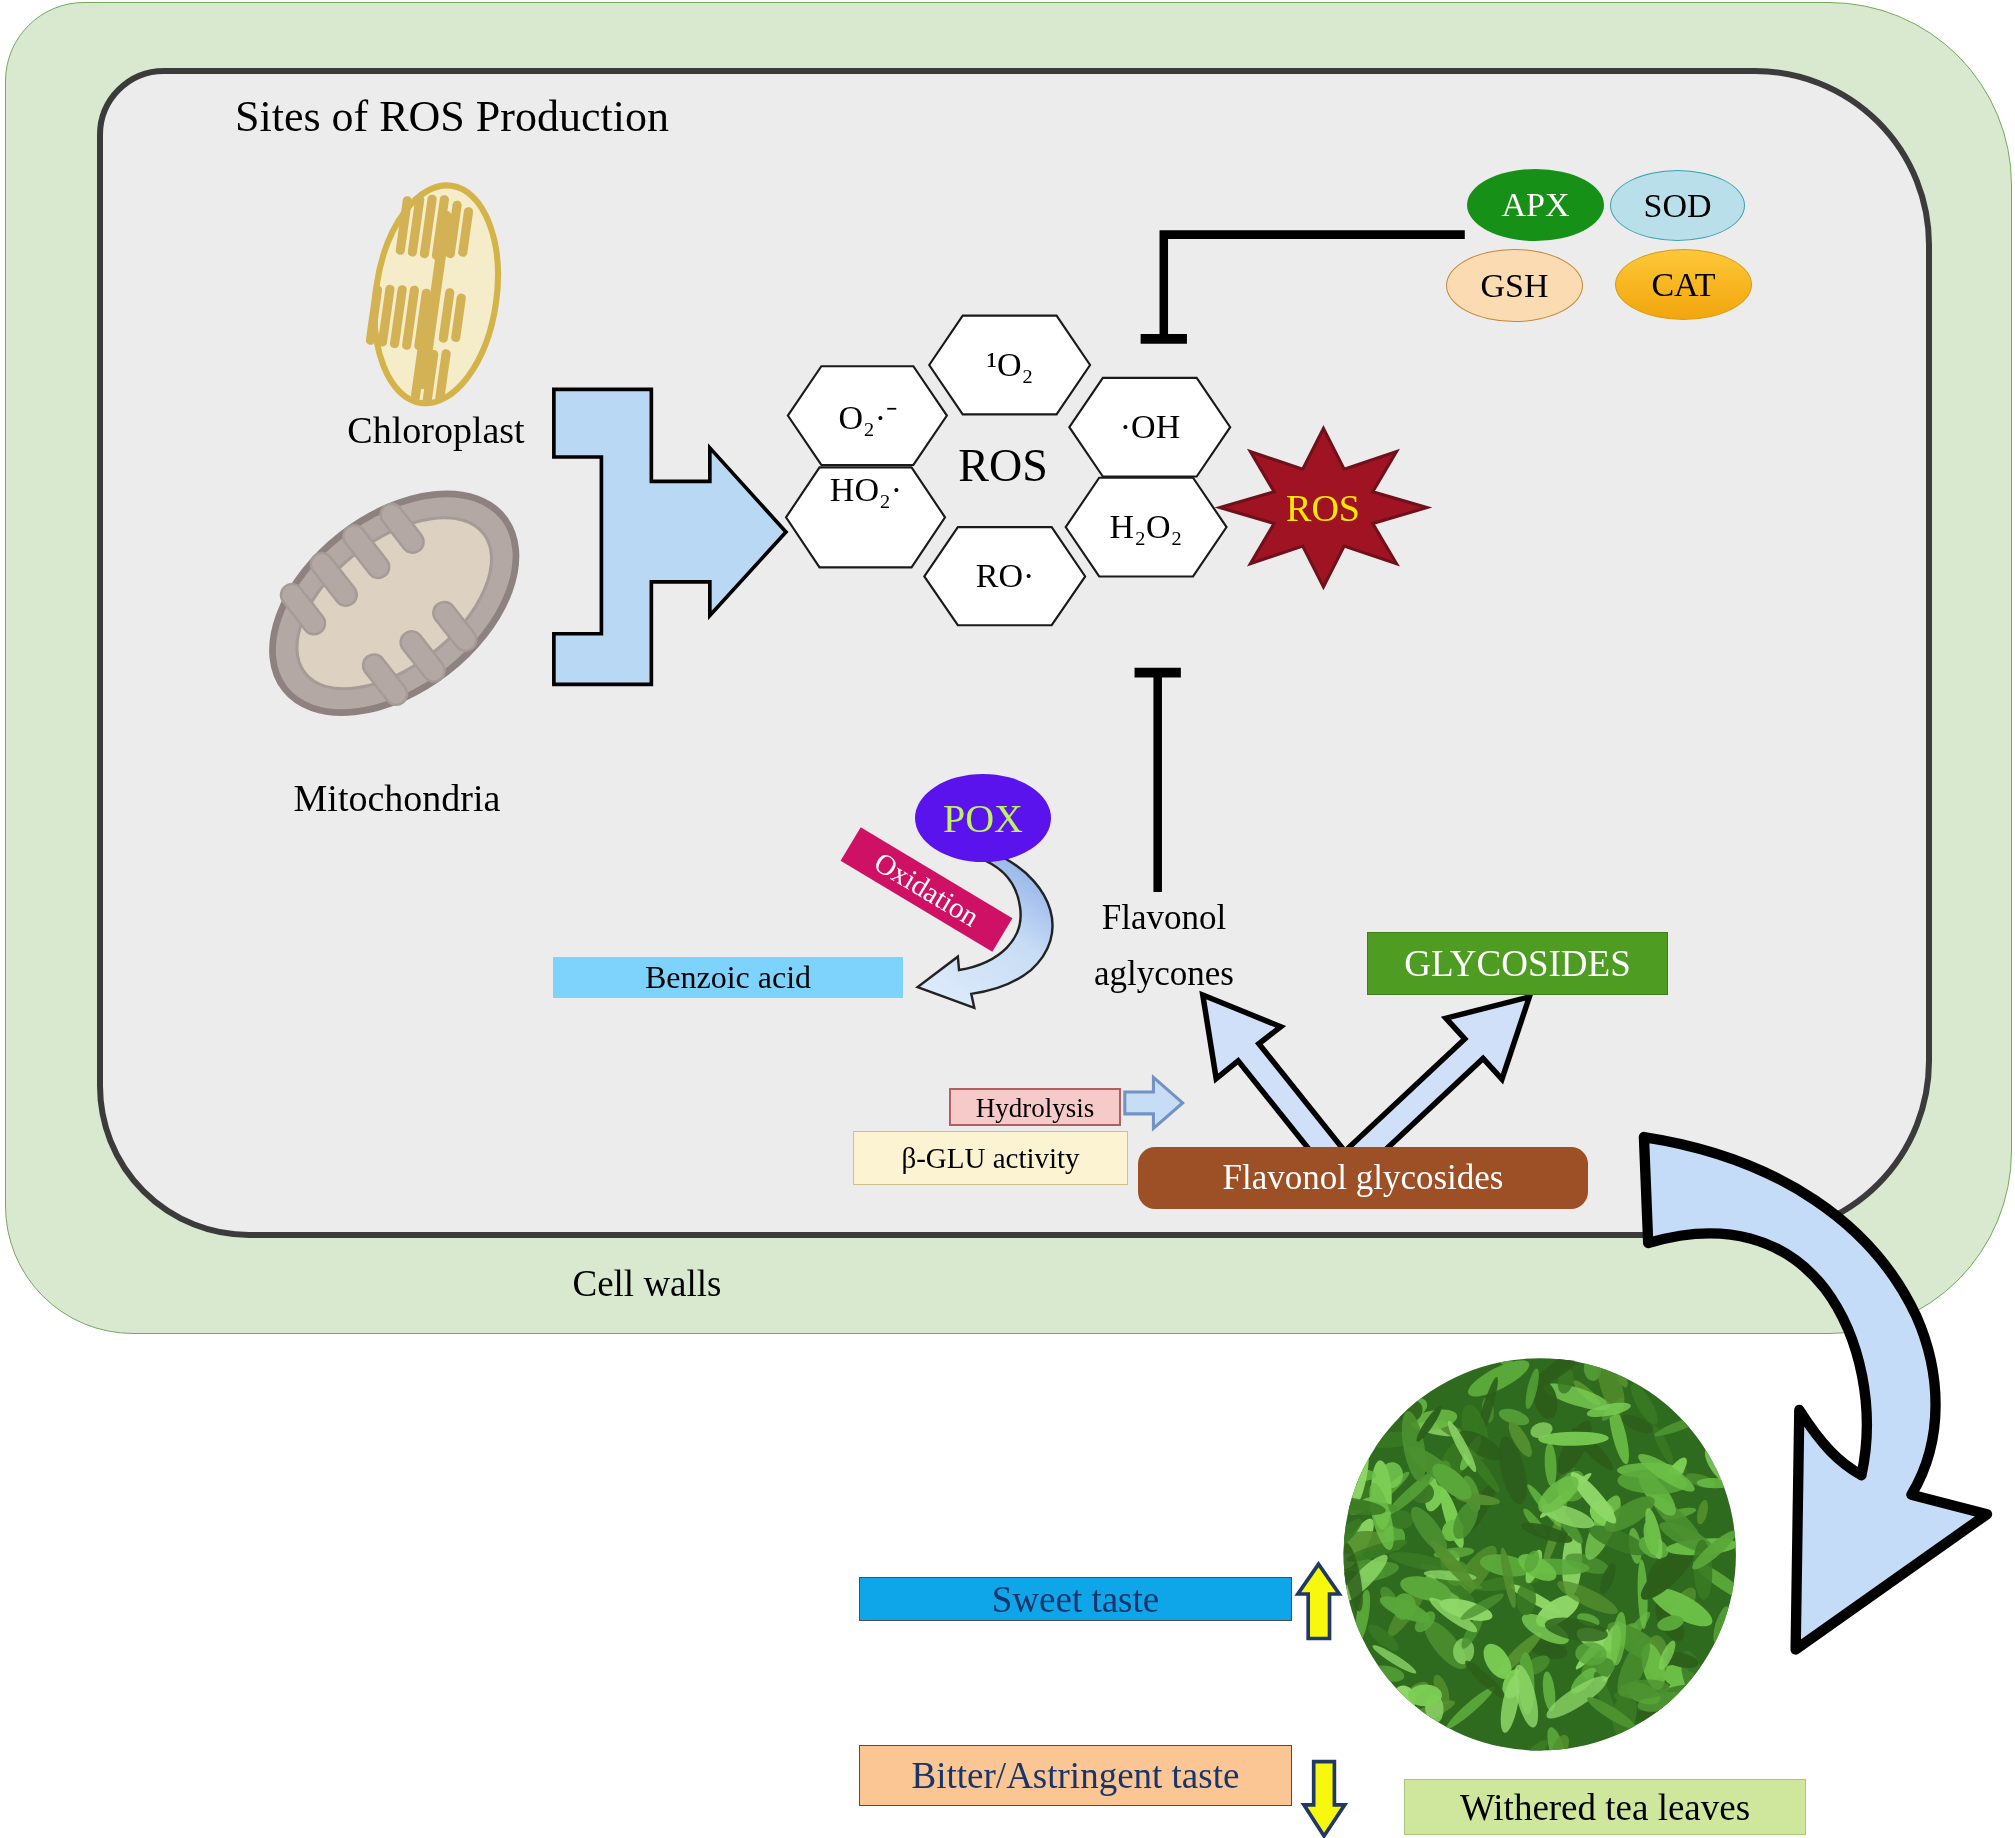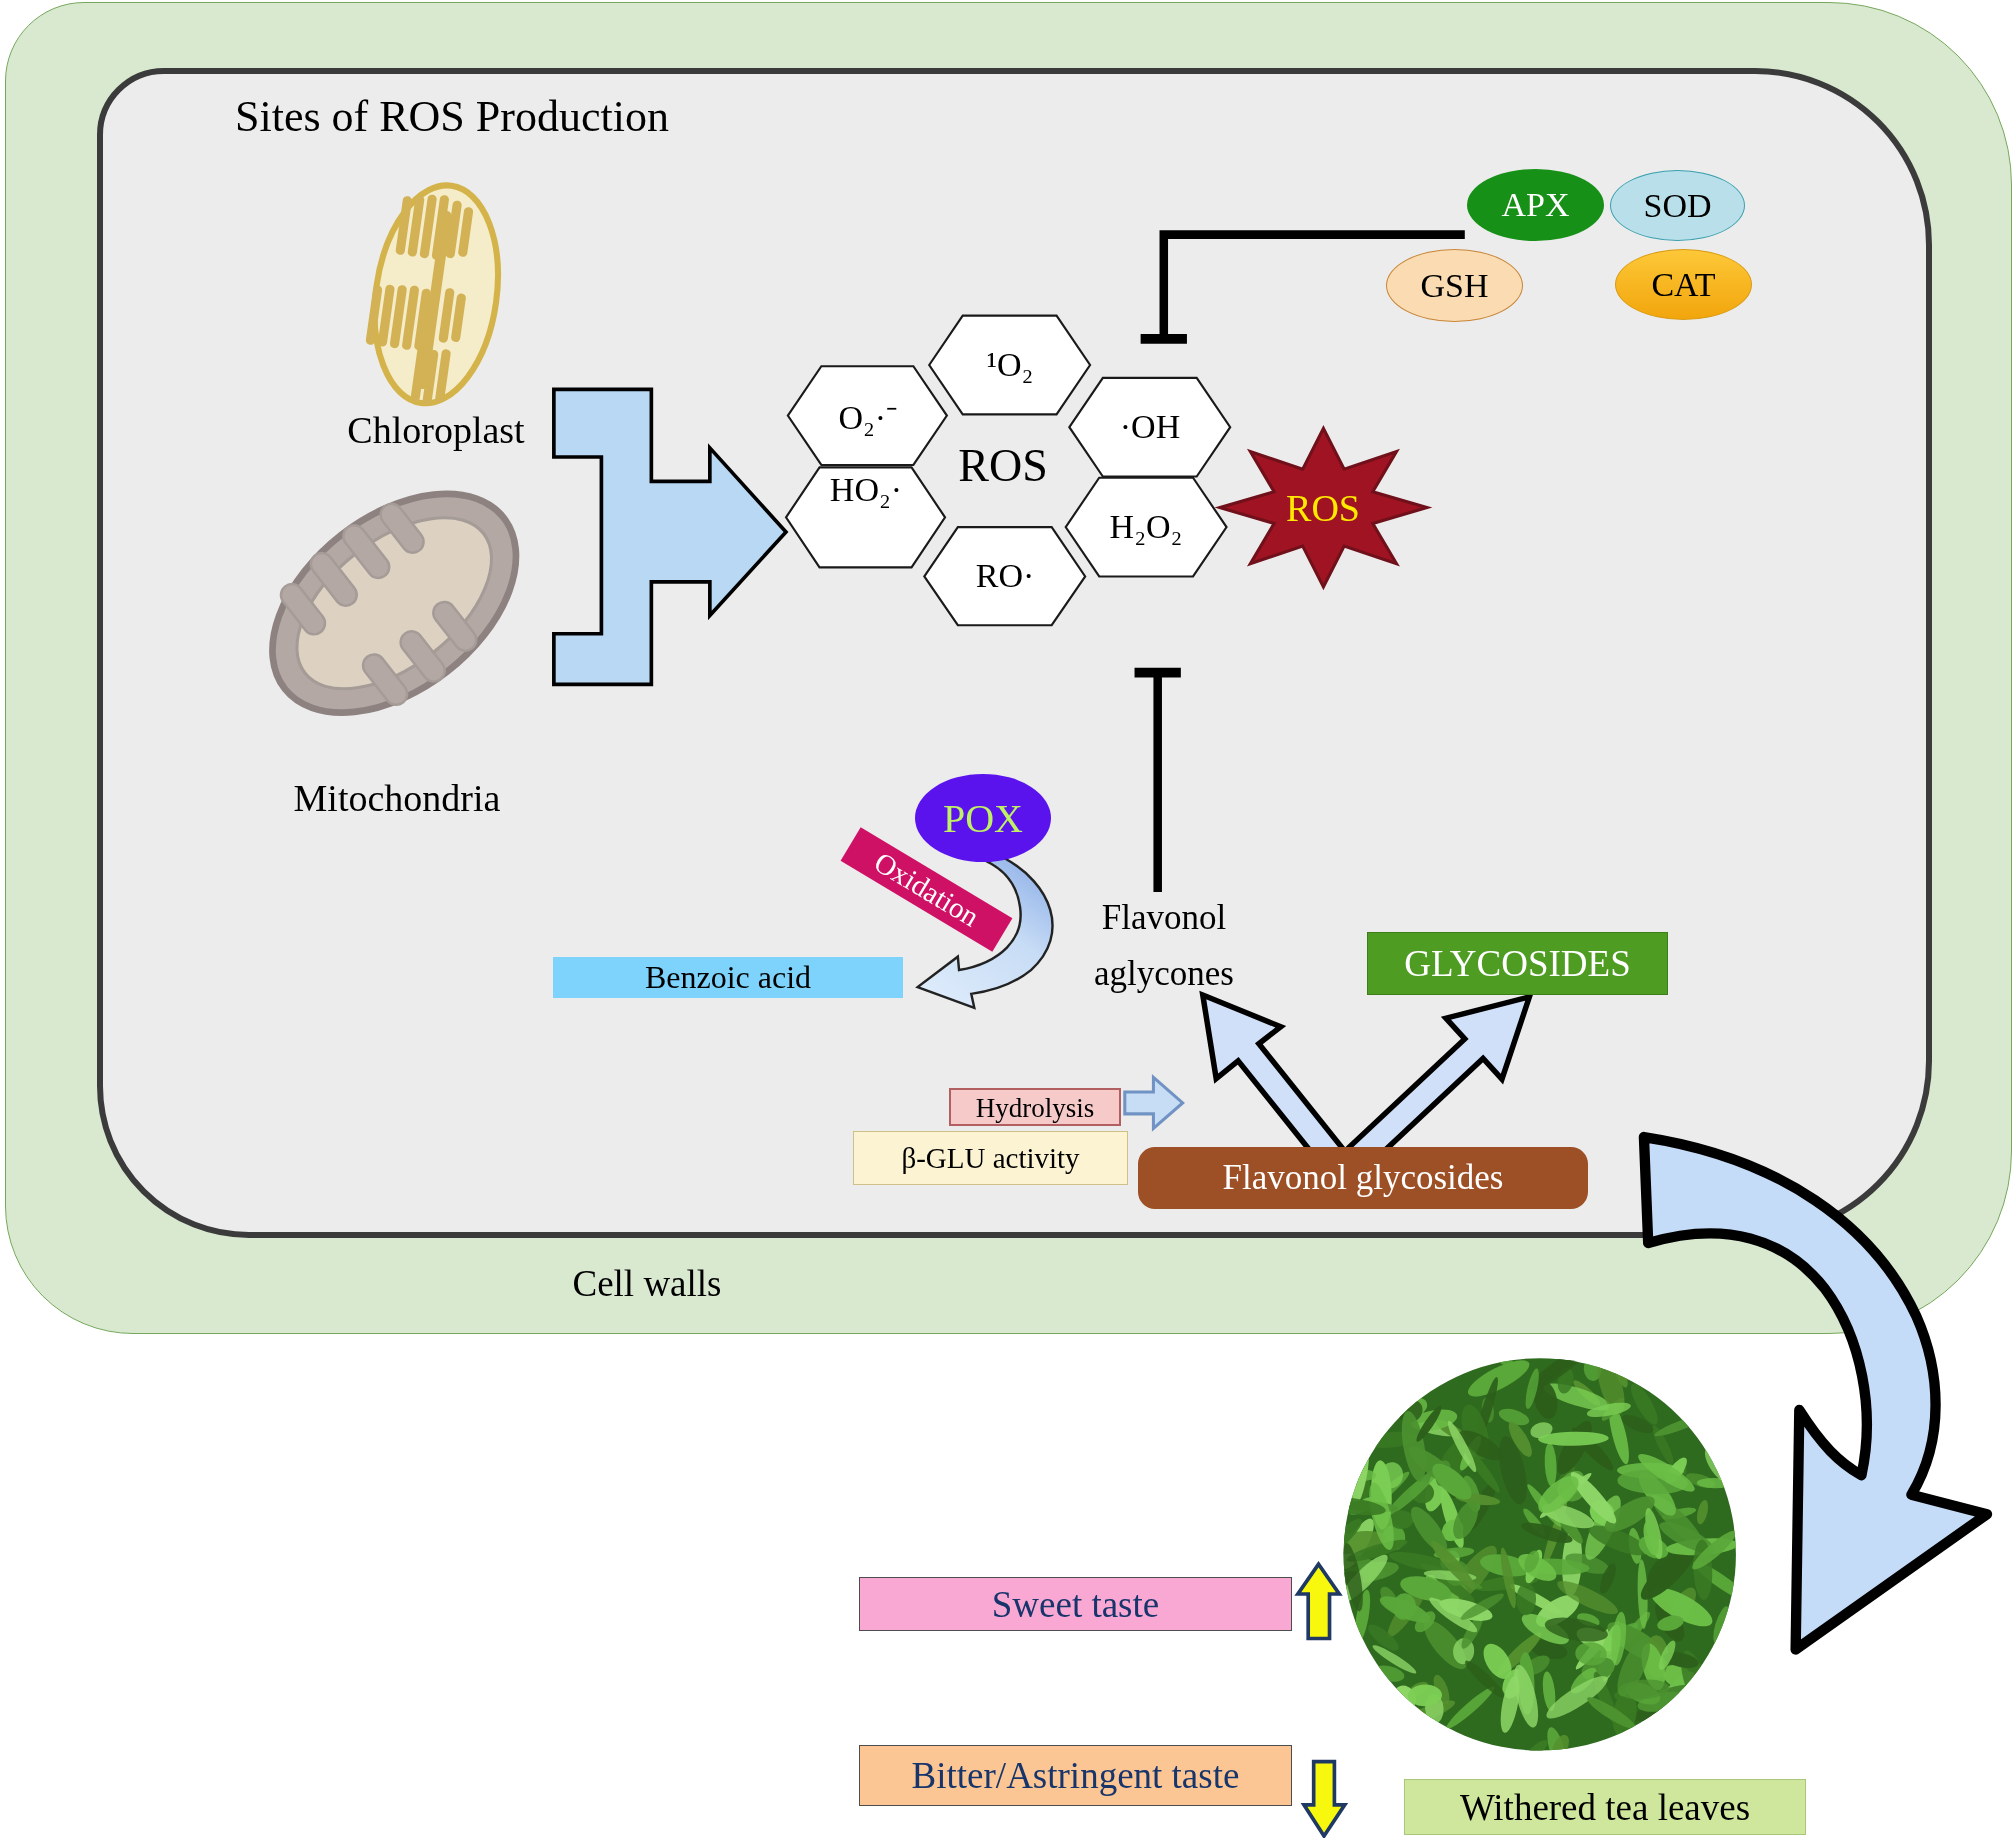--- a/index.html
+++ b/index.html
@@ -366,21 +366,21 @@
   <div class="abs ctr" style="left:1003px;top:465px;font-size:46px;">ROS</div>
 
   <div class="abs ctr" style="left:1323px;top:508px;font-size:38px;color:#ffe900;">ROS</div>
 
   <div class="abs ovallabel" style="left:1467px;top:169px;width:137px;height:72px;background:#169016;color:#fff;">
       <span>APX</span>
     </div>
   <div class="abs ovallabel" style="left:1610px;top:170px;width:133px;height:69px;background:#b9e0ea;border:1.8px solid #3aa0ad;">
       <span>SOD</span>
     </div>
-  <div class="abs ovallabel" style="left:1386px;top:249px;width:135px;height:71px;background:#fbdcb2;border:1.8px solid #c8863a;">
+  <div class="abs ovallabel" style="left:1446px;top:249px;width:135px;height:71px;background:#fbdcb2;border:1.8px solid #c8863a;">
       <span>GSH</span>
     </div>
   <div class="abs ovallabel" style="left:1615px;top:249px;width:135px;height:69px;background:linear-gradient(#fdc838,#f2a50c);border:1.8px solid #d99a10;">
       <span>CAT</span>
     </div>
 
   <div class="abs ovallabel" style="left:915px;top:774px;width:136px;height:88px;background:#5b13ee;color:#bef264;font-size:40px;">
       <span>POX</span>
     </div>
 
@@ -408,21 +408,21 @@
   <div class="abs boxlabel" style="left:853px;top:1131px;width:275px;height:54px;background:#fcf3d3;border:1.8px solid #cfc08a;box-sizing:border-box;font-size:29px;">
       <span>β-GLU activity</span>
     </div>
 
   <div class="abs boxlabel" style="left:1138px;top:1147px;width:450px;height:62px;background:#9d4f26;border-radius:17px;color:#fff;font-size:35px;">
       <span>Flavonol glycosides</span>
     </div>
 
   <div class="abs ctr" style="left:647px;top:1283px;font-size:37px;">Cell walls</div>
 
-  <div class="abs boxlabel" style="left:859px;top:1577px;width:433px;height:54px;background:#f9a8d4;border:1.8px solid #4d4d4d;box-sizing:border-box;color:#17356b;font-size:37px;">
+  <div class="abs boxlabel" style="left:859px;top:1577px;width:433px;height:44px;background:#0ea5e9;border:1.8px solid #4d4d4d;box-sizing:border-box;color:#17356b;font-size:37px;">
       <span>Sweet taste</span>
     </div>
 
   <div class="abs boxlabel" style="left:859px;top:1745px;width:433px;height:61px;background:#fbc694;border:1.8px solid #4d4d4d;box-sizing:border-box;color:#17356b;font-size:37px;">
       <span>Bitter/Astringent taste</span>
     </div>
 
   <div class="abs boxlabel" style="left:1404px;top:1779px;width:402px;height:56px;background:#cfe79c;border:1.2px solid #a8c779;box-sizing:border-box;font-size:37px;">
       <span>Withered tea leaves</span>
     </div>

